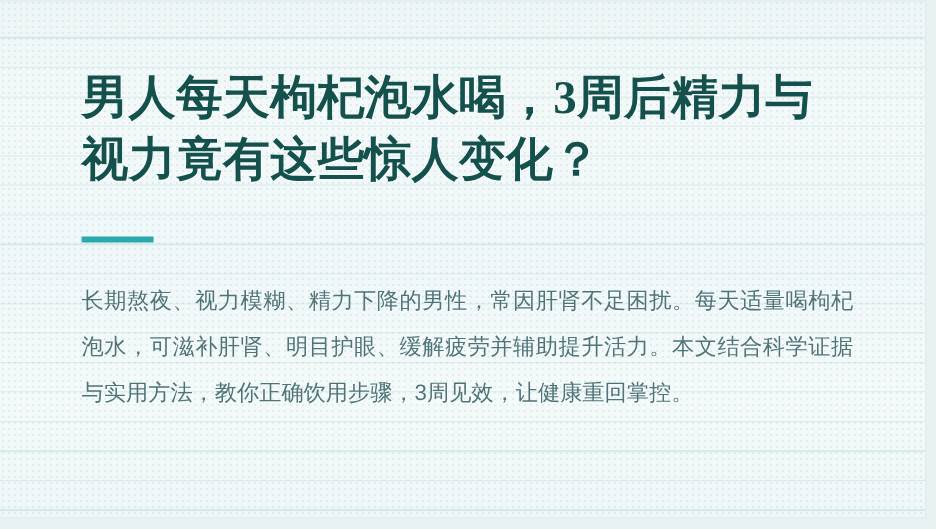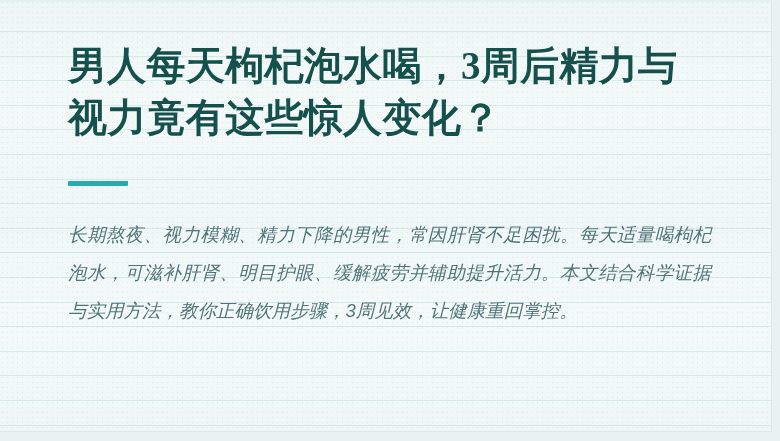--- a/index.html
+++ b/index.html
@@ -74,21 +74,21 @@
 
   
   #content {
     position: relative;
     z-index: 3;
     padding: 0 60px 0 68px;
   }
 
   #headline {
     margin: 0;
-    padding-top: 40px;
+    padding-top: 56px;
     font-family: "Liberation Serif", "DejaVu Serif", serif;
     font-weight: 700;
     font-size: 39px;
     line-height: 52px;
     letter-spacing: 0.3px;
     color: #14504c;
     text-shadow: 0.5px 0.5px 0 rgba(255,255,255,0.75);
     max-width: 650px;
   }
 
@@ -103,21 +103,20 @@
   #summary {
     margin: 0;
     padding-top: 30px;
     font-size: 18.5px;
     line-height: 38px;
     color: #4f7478;
     max-width: 646px;
     text-align: justify;
     text-justify: inter-character;
     text-shadow: 0.4px 0.4px 0 rgba(255,255,255,0.6);
-    font-style: italic;
   }
 </style>
 </head>
 <body>
 
 <div id="card">
 
   <div id="texture"></div>
   <div id="top-edge"></div>
 

